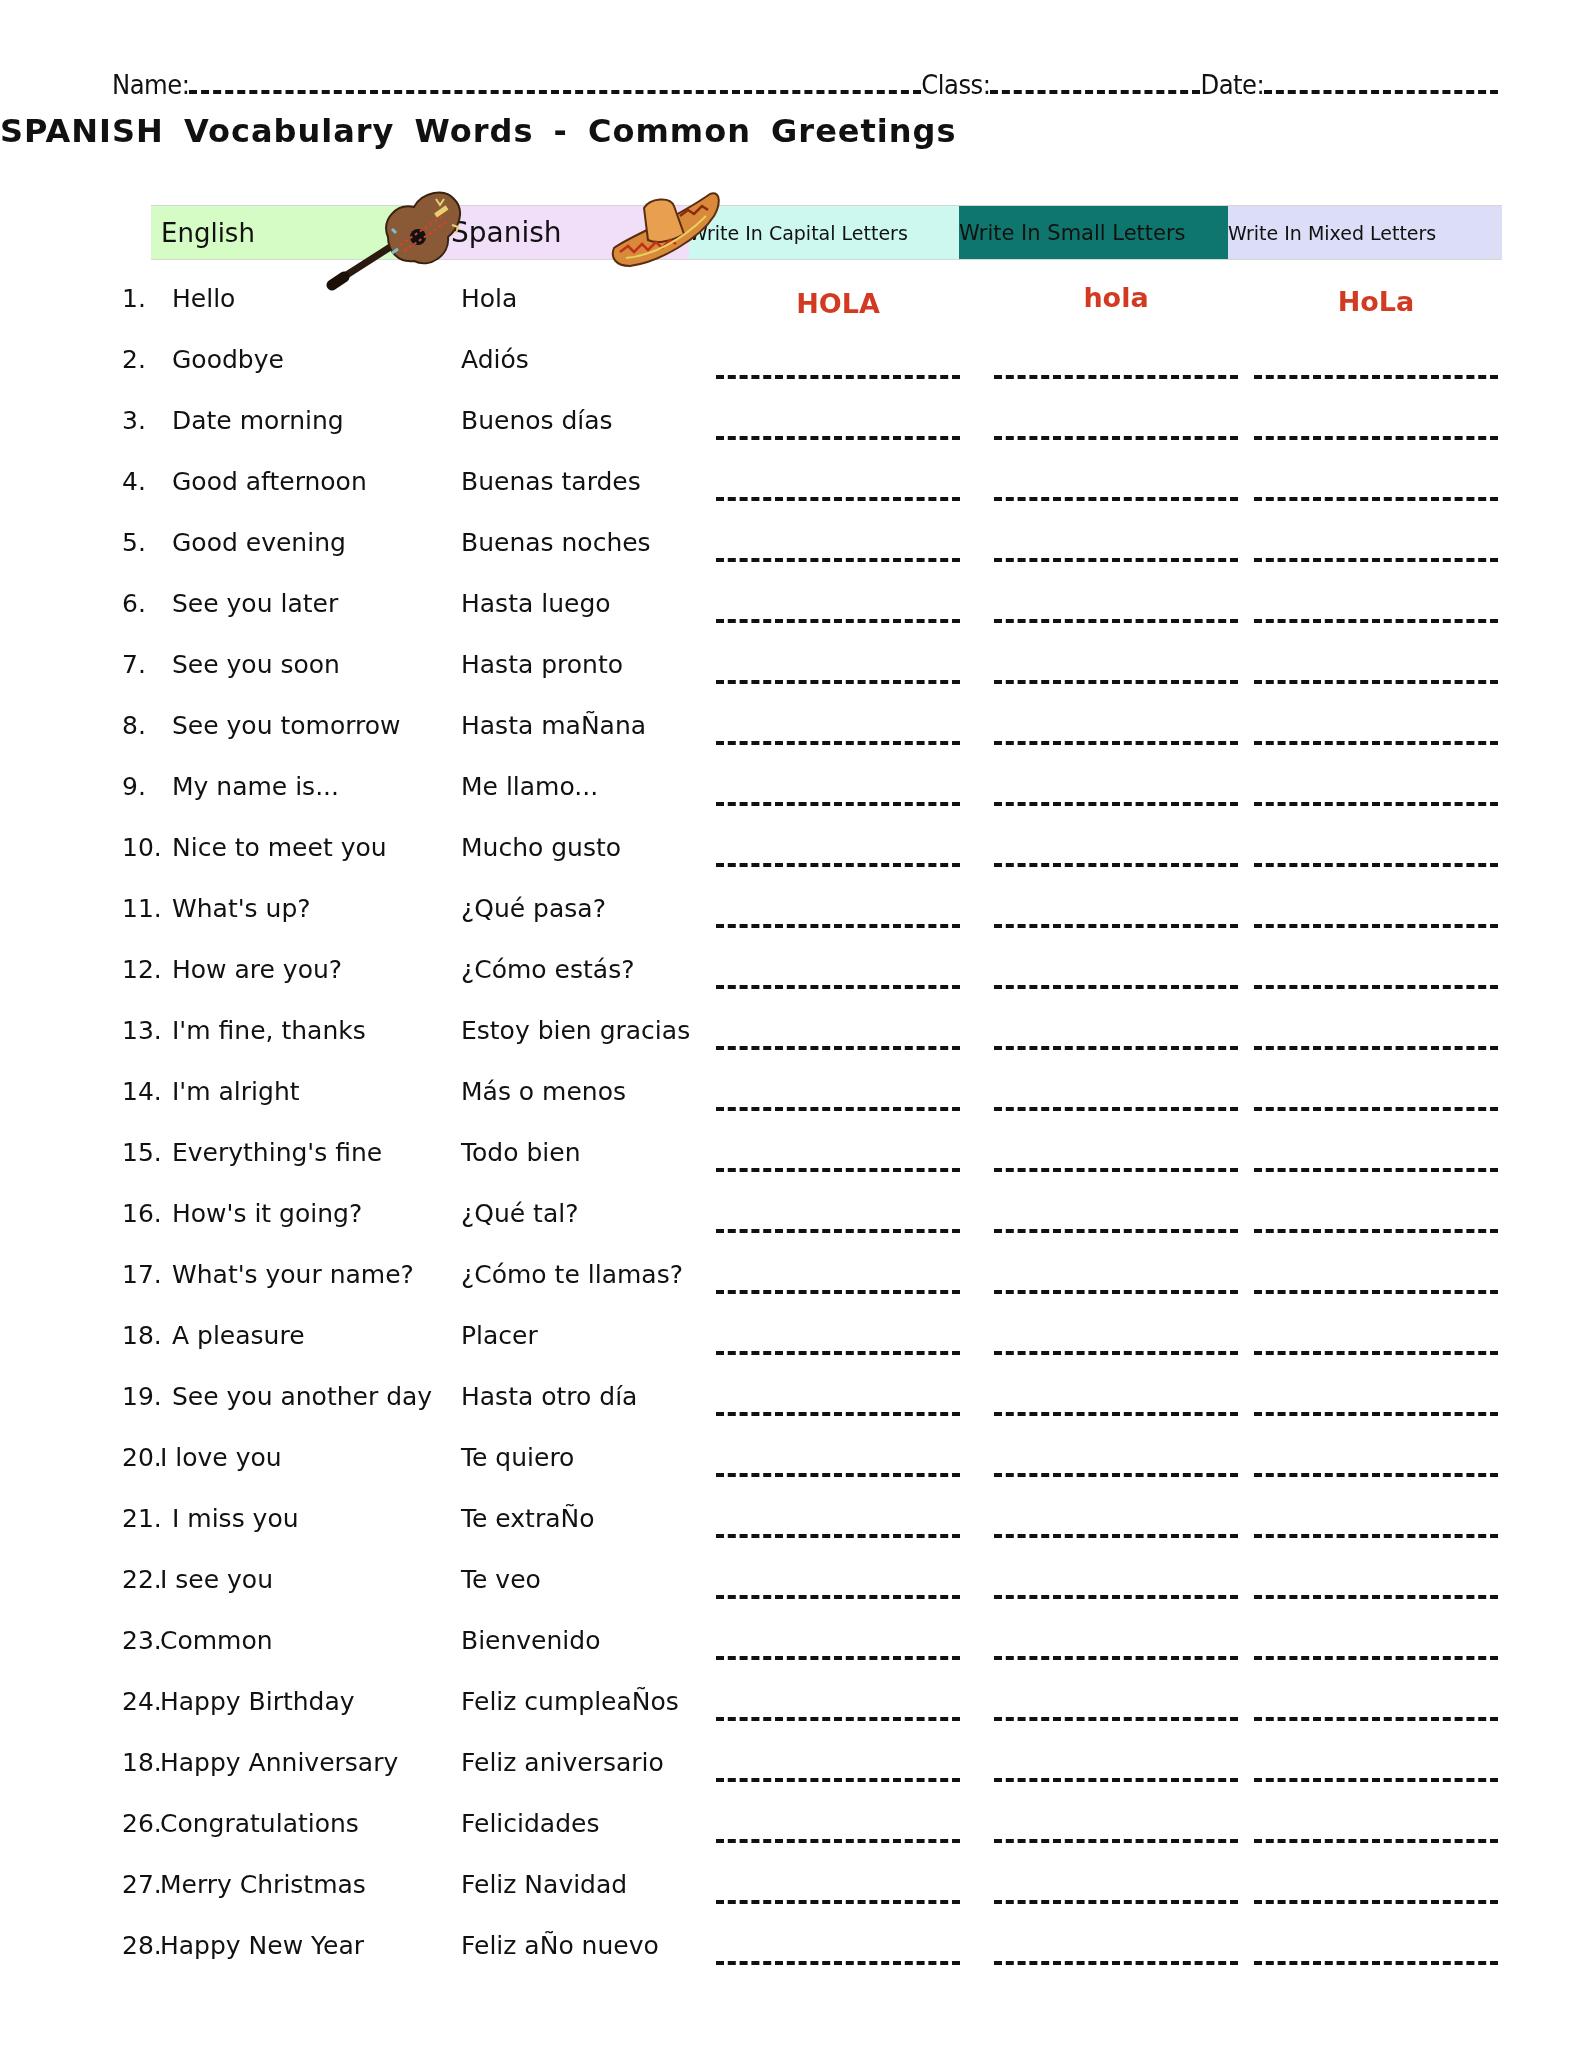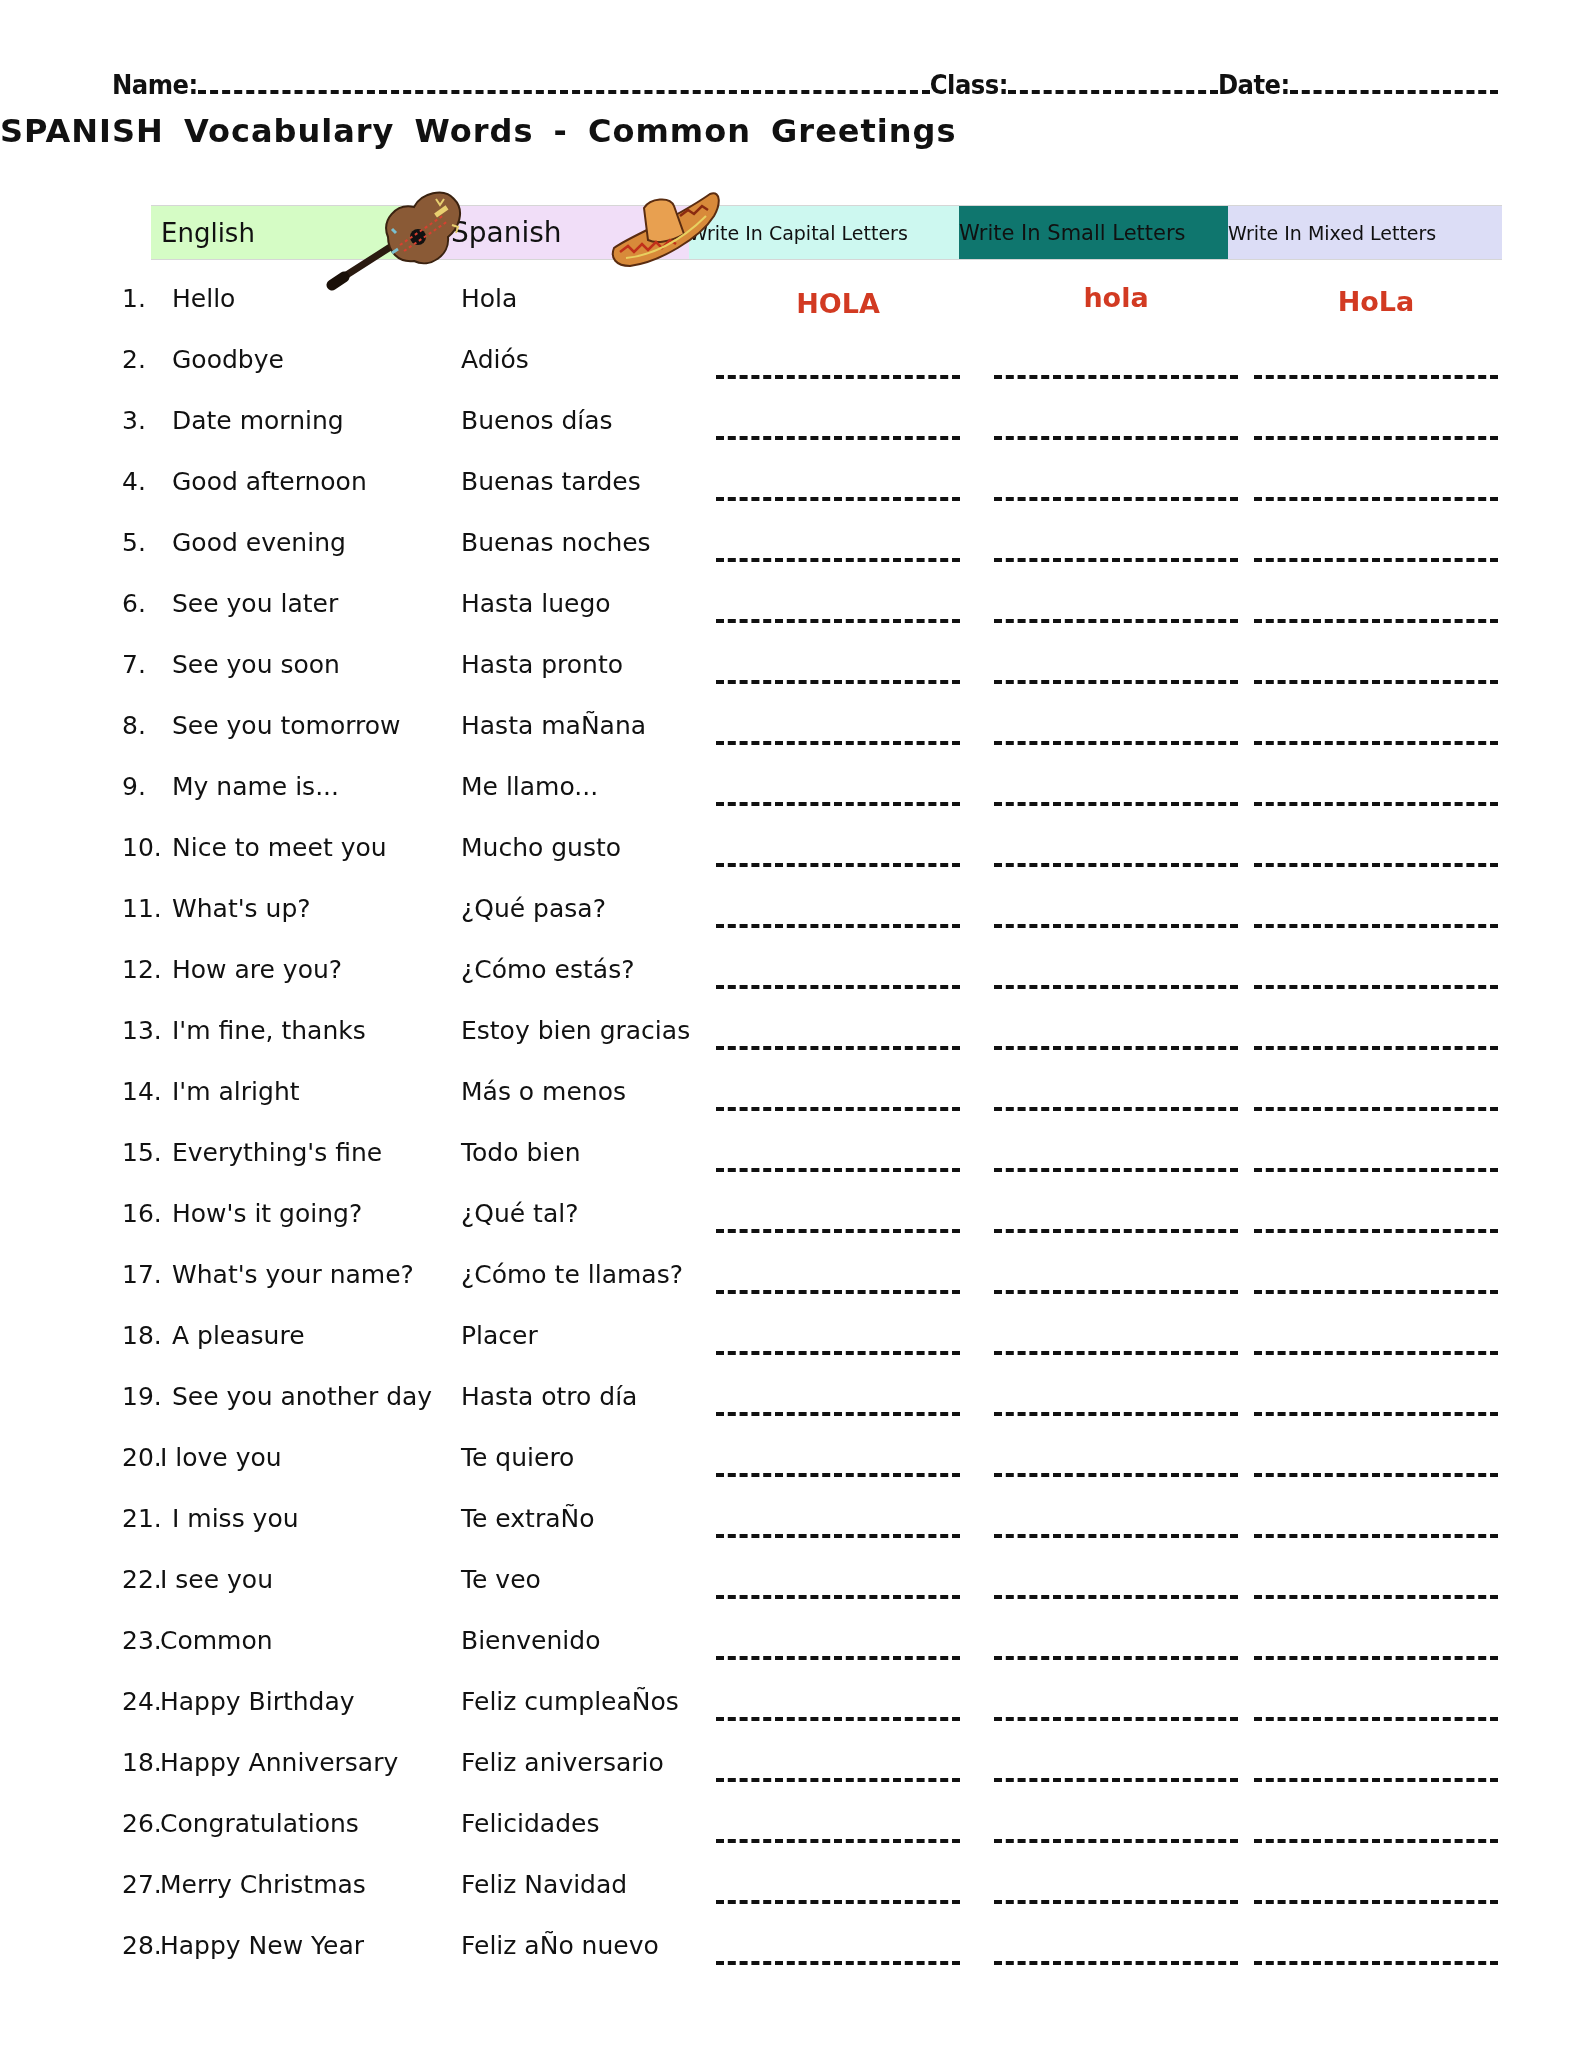--- a/index.html
+++ b/index.html
@@ -26,21 +26,21 @@
       left: 112px;
       top: 60px;
       width: 1386px;
       height: 40px;
       display: flex;
       align-items: flex-end;
       font-size: 27px;
       font-family: "DejaVu Sans Condensed", "DejaVu Sans", sans-serif;
       letter-spacing: -0.5px;
     }
-    .info-line .lbl { white-space: nowrap; font-weight: bold; }
+    .info-line .lbl { white-space: nowrap; }
     .info-line .blank {
       border-bottom: 4px dashed #111;
       height: 0;
       margin-bottom: 6px;
     }
     .blank-name { flex: 0 0 732px; }
     .blank-class { flex: 0 0 210px; }
     .blank-date { flex: 1 1 auto; }
 
     .title {

